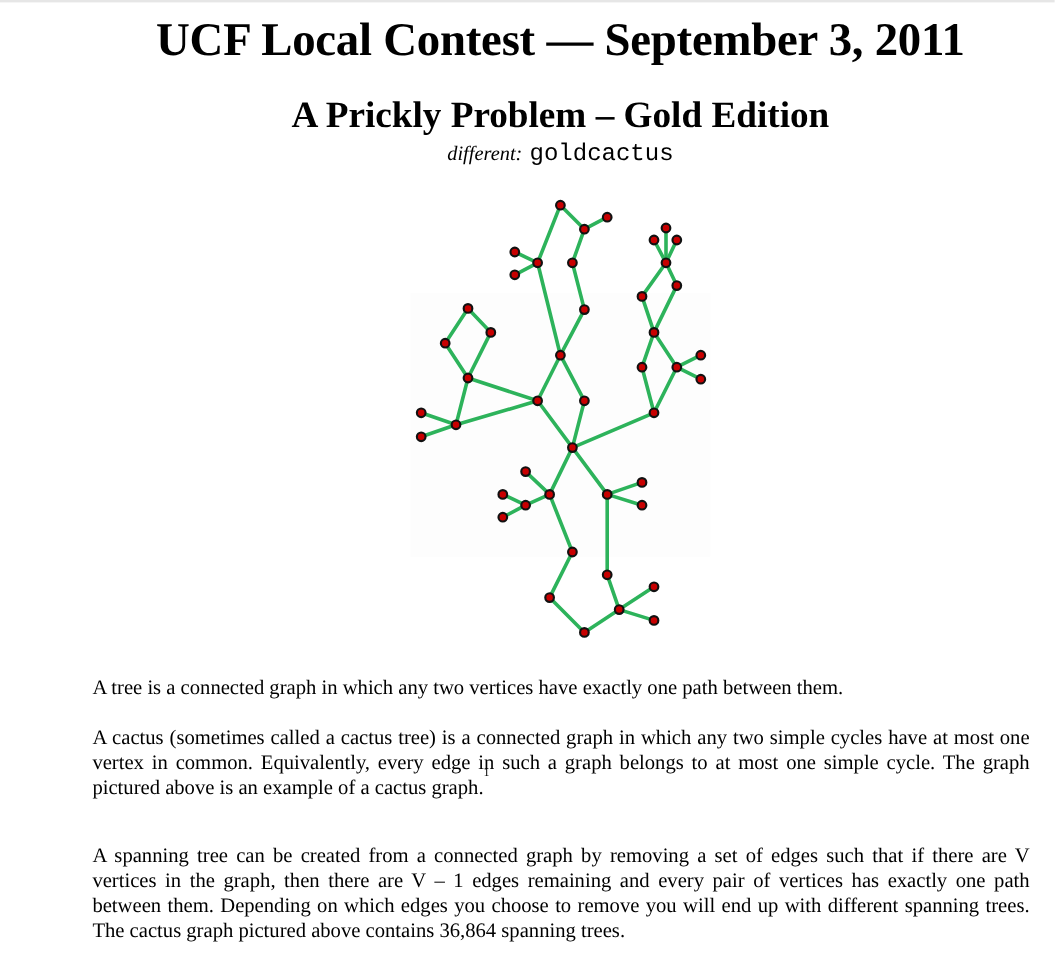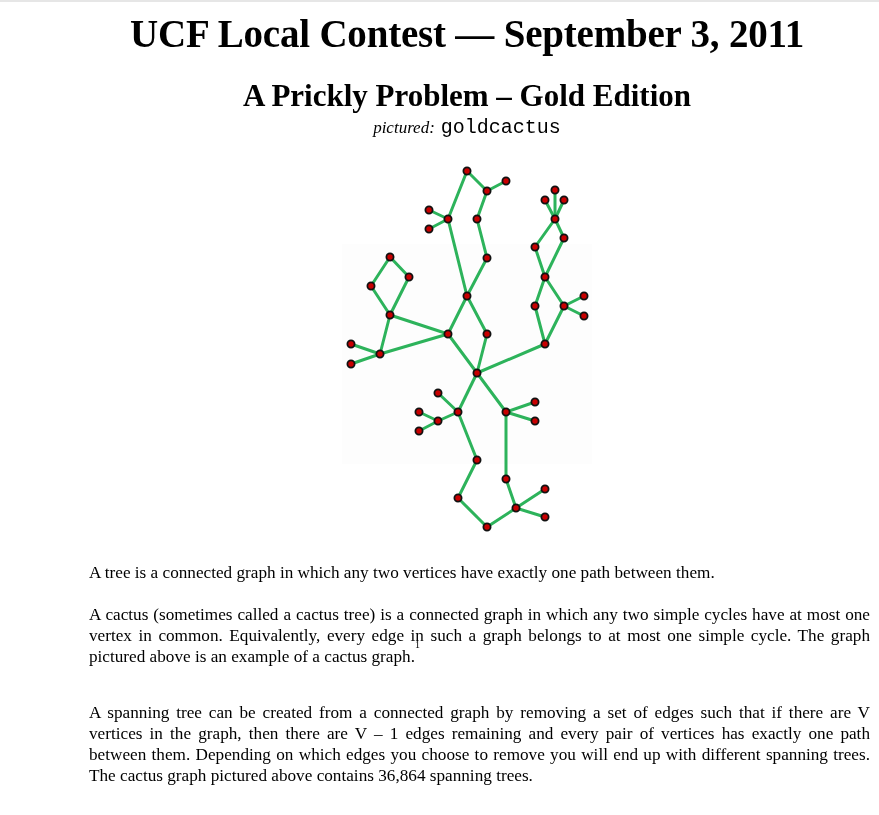--- a/index.html
+++ b/index.html
@@ -18,37 +18,37 @@
   }
   .fileline {
     position:absolute; left:0; width:934px; top:117px; text-align:center;
     font-size:17px; line-height:22px;
   }
   .fileline .lbl { font-style:italic; }
   .fileline .fn { font-family:"Liberation Mono", "DejaVu Sans Mono", monospace; font-size:20px; margin-left:6px; }
   .figure { position:absolute; left:330px; top:160px; width:270px; height:380px; }
   .figure svg { display:block; }
   .body-text {
-    position:absolute; left:89px; width:781px;
+    position:absolute; left:77px; width:781px;
     font-size:17.2px; line-height:21px; text-align:justify;
   }
   .p1 { top:562px; }
   .p2 { top:604px; }
   .p3 { top:702px; }
   .body-text sup { font-size:10px; line-height:0; vertical-align:top; position:relative; top:-1px; }
 </style>
 </head>
 <body>
 
 <div class="topbar"></div>
 
 <div class="title">UCF Local Contest — September 3, 2011</div>
 <div class="subtitle">A Prickly Problem – Gold Edition</div>
 <div class="fileline">
-  <span class="lbl">pictured:</span><span class="fn">goldcactus</span>
+  <span class="lbl">different:</span><span class="fn">goldcactus</span>
 </div>
 
 <div class="figure">
   <svg id="graph" width="270" height="380" viewBox="330 160 270 380">
     <rect x="342" y="244" width="250" height="220" fill="#fdfdfd"></rect>
     <g id="edges">
         <line x1="467" y1="171" x2="487" y2="191" stroke="#2db35b" stroke-width="3" stroke-linecap="round"></line>
         <line x1="487" y1="191" x2="506" y2="181" stroke="#2db35b" stroke-width="3" stroke-linecap="round"></line>
         <line x1="467" y1="171" x2="448" y2="219" stroke="#2db35b" stroke-width="3" stroke-linecap="round"></line>
         <line x1="448" y1="219" x2="429" y2="210" stroke="#2db35b" stroke-width="3" stroke-linecap="round"></line>

